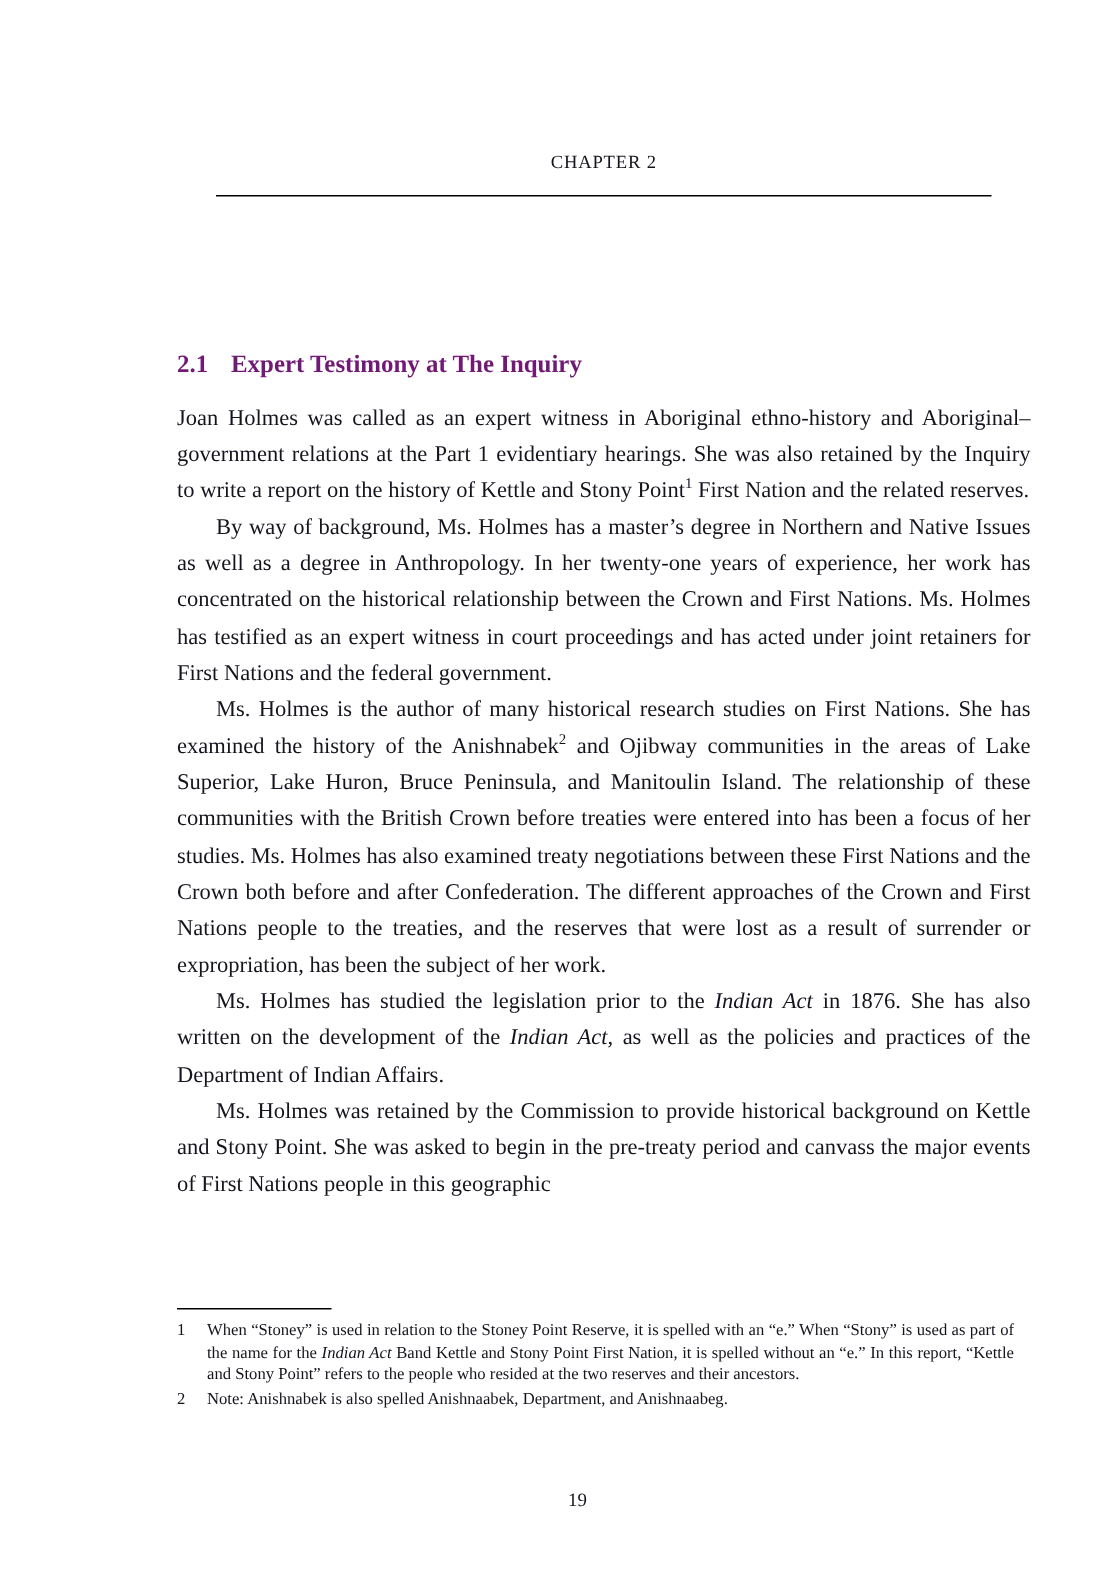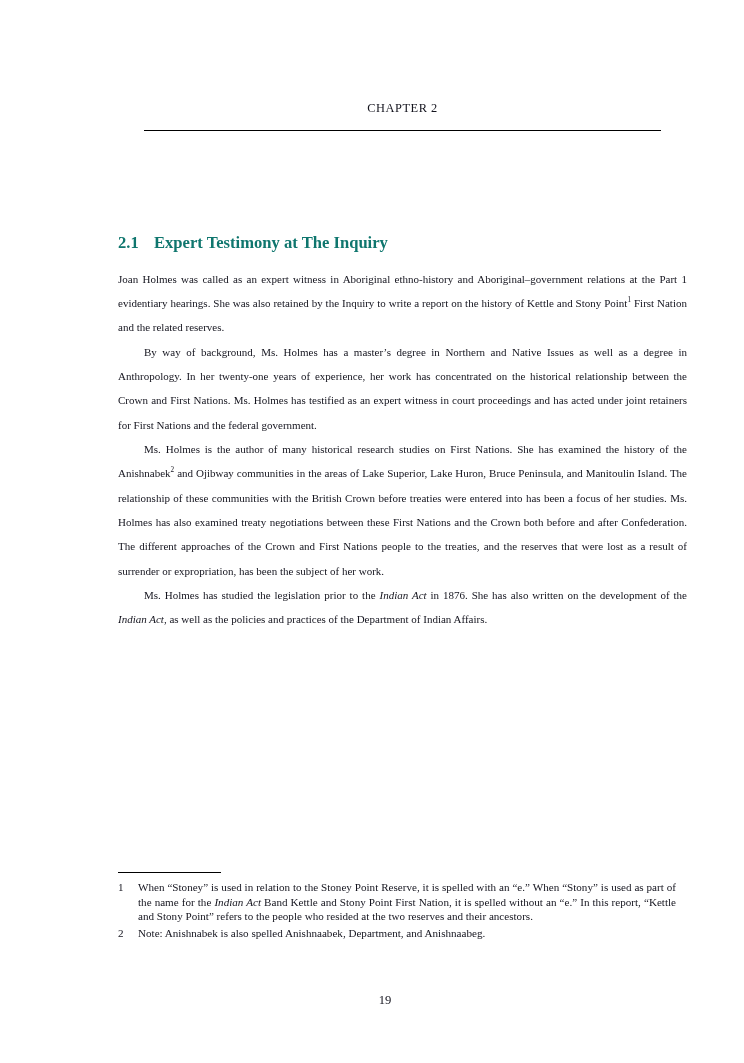--- a/index.html
+++ b/index.html
@@ -57,31 +57,31 @@
   
   .content {
     position: absolute;
     left: 102px;
     top: 232px;
     width: 569px;
   }
   .section-heading {
     font-size: 16.6px;
     font-weight: bold;
-    color: #0f766e;
+    color: #701a75;
     margin: 0 0 13px 0;
     line-height: 1.3;
   }
   .section-heading .num {
     display: inline-block;
     min-width: 36px;
   }
   p.body {
     margin: 0;
-    font-size: 11px;
+    font-size: 15px;
     line-height: 24.35px;
     text-align: justify;
     text-justify: inter-word;
     color: #14141e;
     hyphens: none;
   }
   p.body.indent {
     text-indent: 26px;
   }
   p.body em, .fn em {
@@ -153,20 +153,21 @@
     </h2>
 
     <p class="body"><span>Joan Holmes was called as an expert witness in Aboriginal ethno-history and Aboriginal–government relations at the Part 1 evidentiary hearings. She was also retained by the Inquiry to write a report on the history of Kettle and Stony Point</span><sup class="fnref">1</sup><span> First Nation and the related reserves.</span></p>
 
     <p class="body indent">By way of background, Ms. Holmes has a master’s degree in Northern and Native Issues as well as a degree in Anthropology. In her twenty-one years of experience, her work has concentrated on the historical relationship between the Crown and First Nations. Ms. Holmes has testified as an expert witness in court proceedings and has acted under joint retainers for First Nations and the federal government.</p>
 
     <p class="body indent"><span>Ms. Holmes is the author of many historical research studies on First Nations. She has examined the history of the Anishnabek</span><sup class="fnref">2</sup><span> and Ojibway communities in the areas of Lake Superior, Lake Huron, Bruce Peninsula, and Manitoulin Island. The relationship of these communities with the British Crown before treaties were entered into has been a focus of her studies. Ms. Holmes has also examined treaty negotiations between these First Nations and the Crown both before and after Confederation. The different approaches of the Crown and First Nations people to the treaties, and the reserves that were lost as a result of surrender or expropriation, has been the subject of her work.</span></p>
 
     <p class="body indent"><span>Ms. Holmes has studied the legislation prior to the </span><em>Indian Act</em><span> in 1876. She has also written on the development of the </span><em>Indian Act</em><span>, as well as the policies and practices of the Department of Indian Affairs.</span></p>
 
+    <p class="body indent">Ms. Holmes was retained by the Commission to provide historical background on Kettle and Stony Point. She was asked to begin in the pre-treaty period and canvass the major events of First Nations people in this geographic</p>
 
   </div>
 
   <div class="footnotes">
     <hr class="footnote-rule">
 
     <div class="fn">
       <span class="fn-num">1</span>
       <span class="fn-text"><span>When “Stoney” is used in relation to the Stoney Point Reserve, it is spelled with an “e.” When “Stony” is used as part of the name for the </span><em>Indian Act</em><span> Band Kettle and Stony Point First Nation, it is spelled without an “e.” In this report, “Kettle and Stony Point” refers to the people who resided at the two reserves and their ancestors.</span></span>
     </div>

